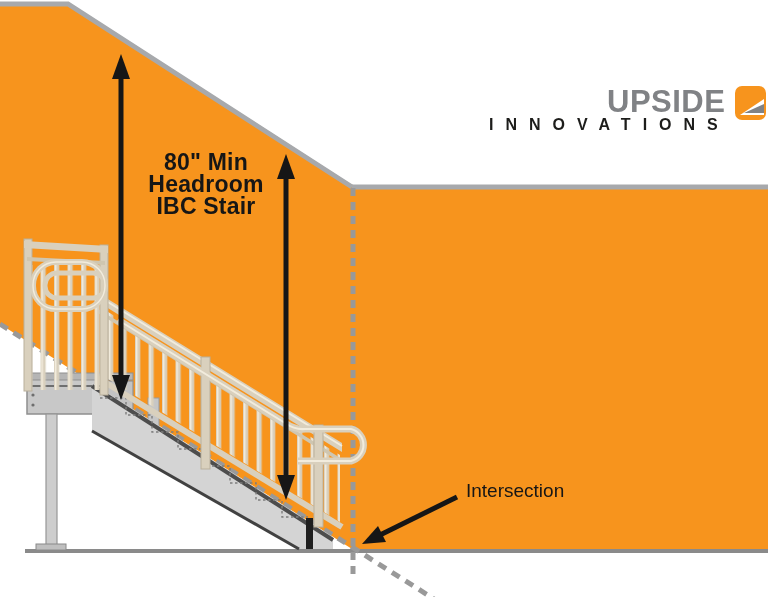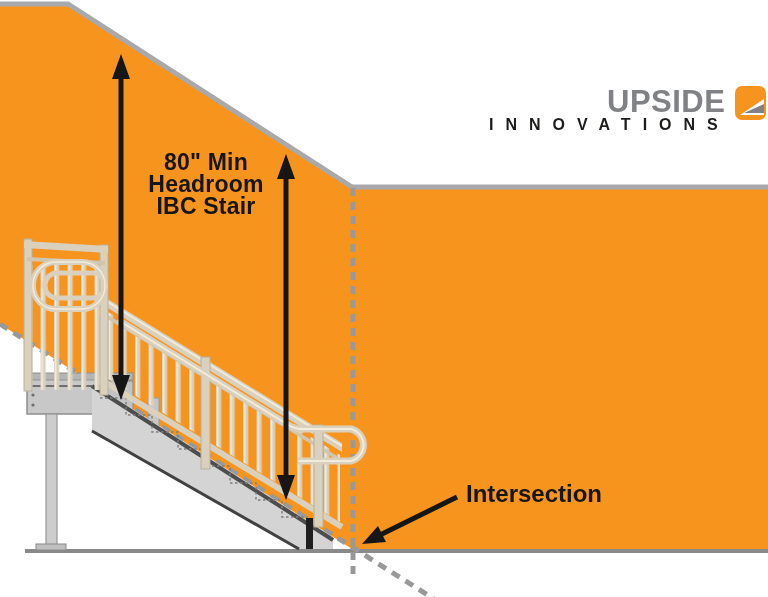--- a/index.html
+++ b/index.html
@@ -19,21 +19,21 @@
   .ink-stroke{stroke:var(--ink-black,#161616);}
 
   
   .headroom-label{
     position:absolute;left:126px;top:151px;width:160px;
     text-align:center;font-weight:bold;font-size:23px;line-height:22px;
     color:var(--ink-black,#161616);letter-spacing:.2px;
   }
   .intersection-label{
     position:absolute;left:466px;top:480px;
-    font-weight:bold;font-size:24px;color:var(--ink-black,#161616);
+    font-weight:normal;font-size:19px;color:var(--ink-black,#161616);
     white-space:nowrap;
   }
   .logo{position:absolute;left:0;top:0;width:632px;height:160px;pointer-events:none;}
   .logo-wordmark{
     position:absolute;left:607px;top:86px;
     font-weight:bold;font-size:31px;line-height:31px;
     color:var(--logo-gray,#808285);letter-spacing:.5px;white-space:nowrap;
   }
   .logo-icon{position:absolute;left:735px;top:86px;width:31px;height:34px;}
   .logo-tagline{

